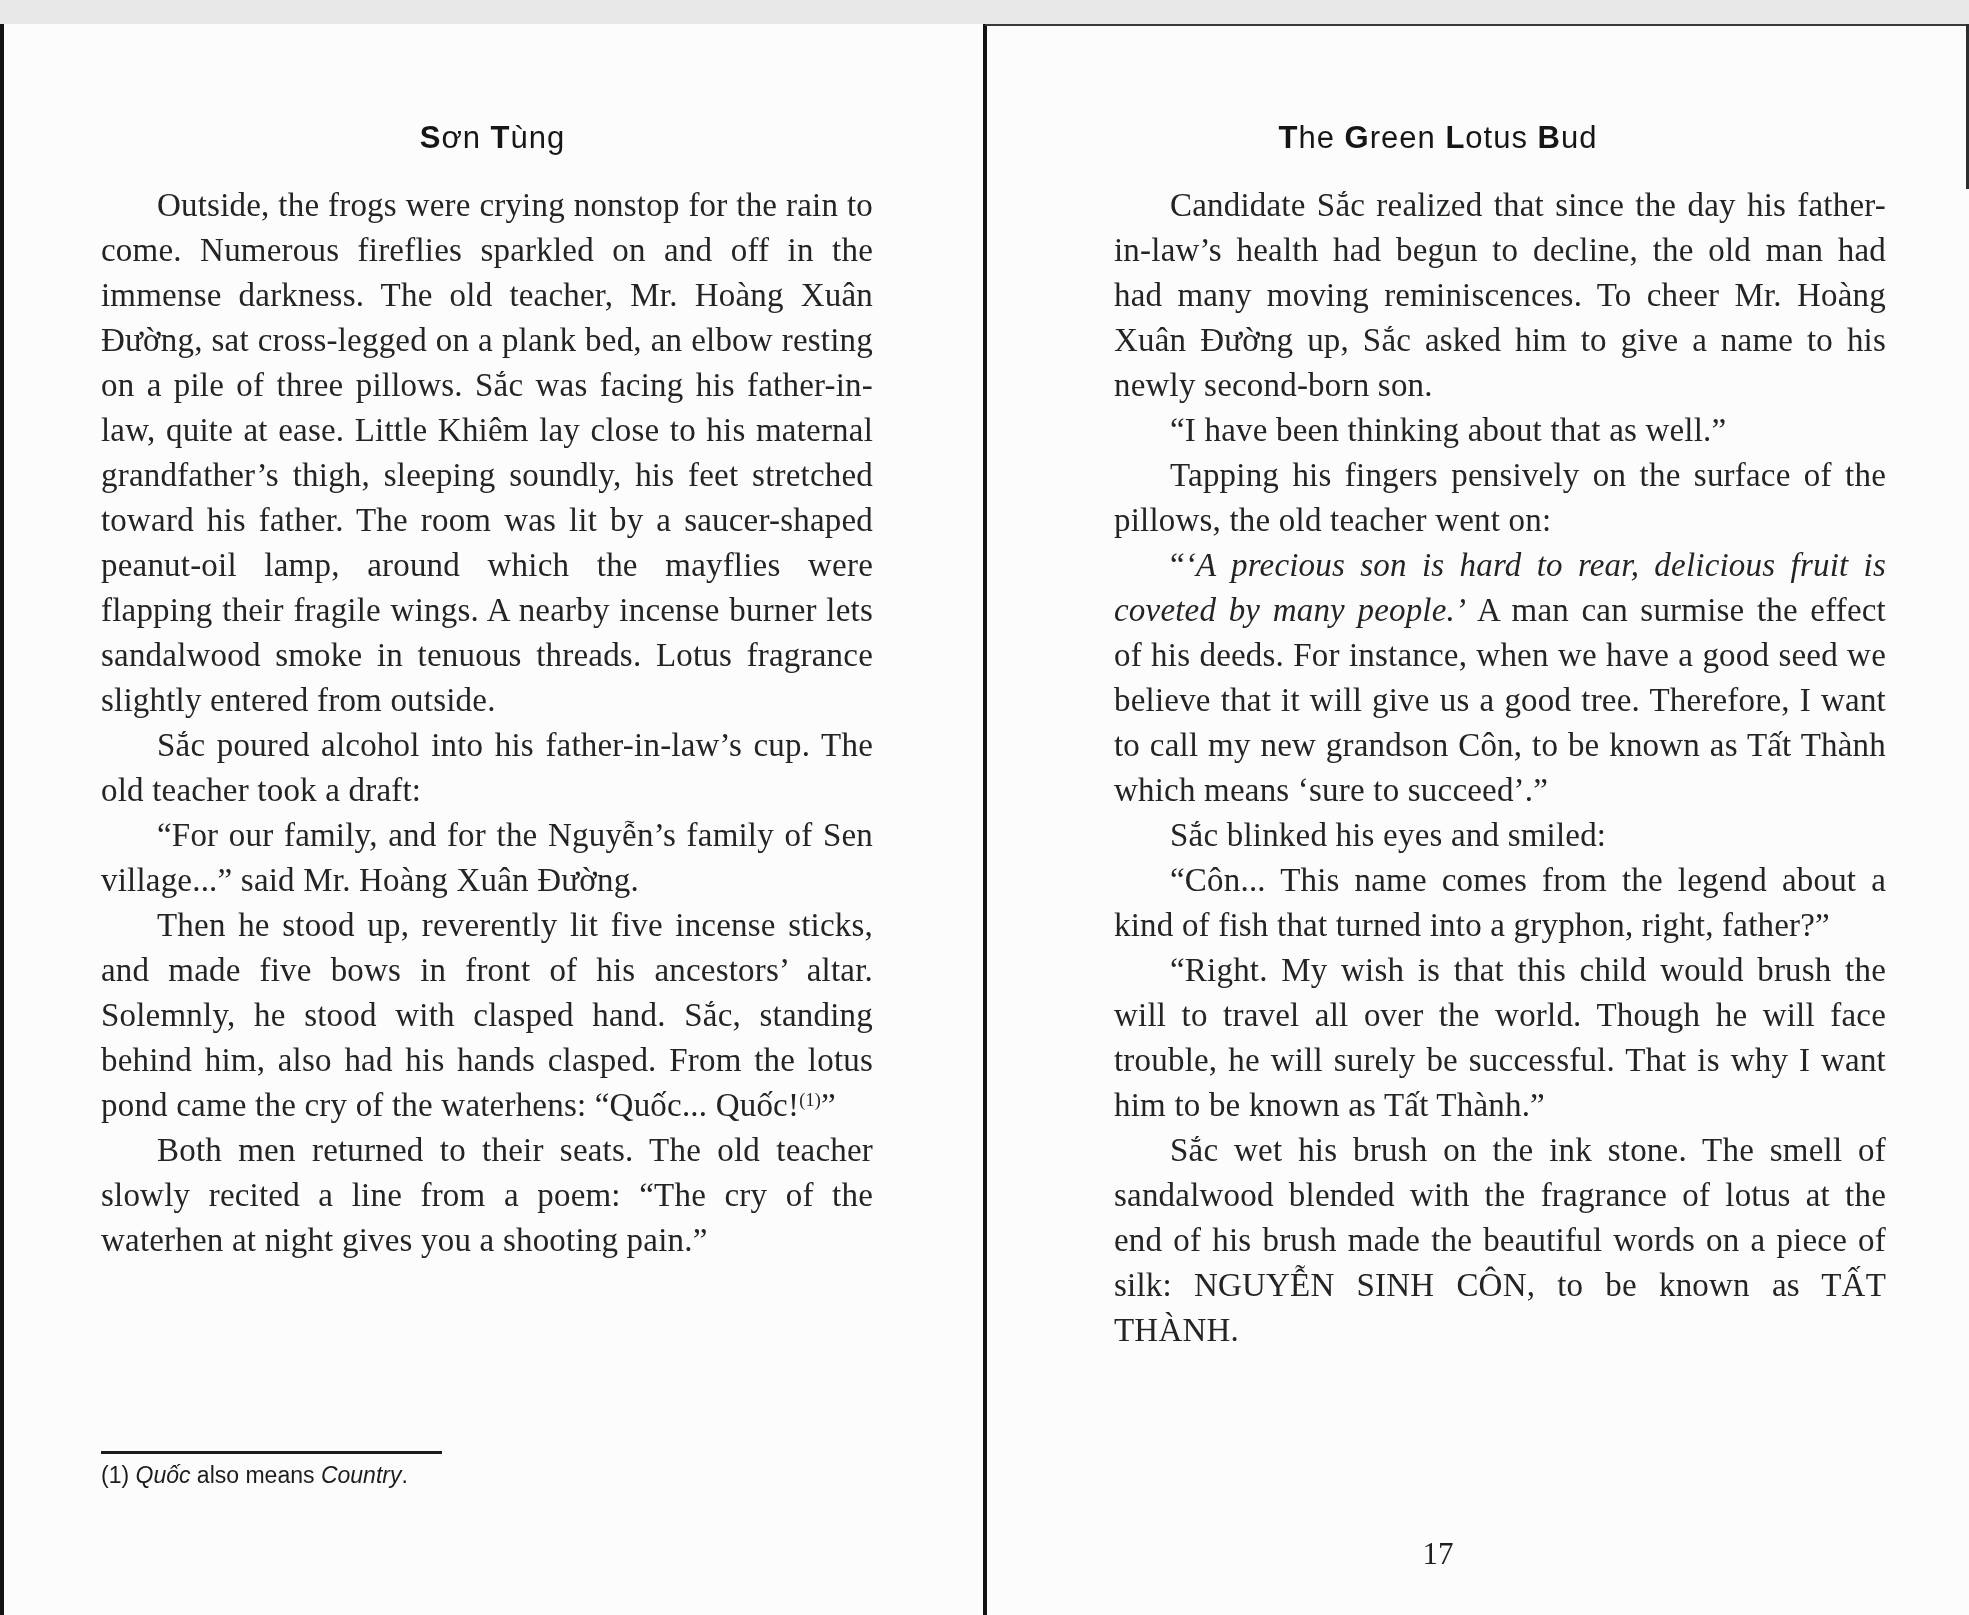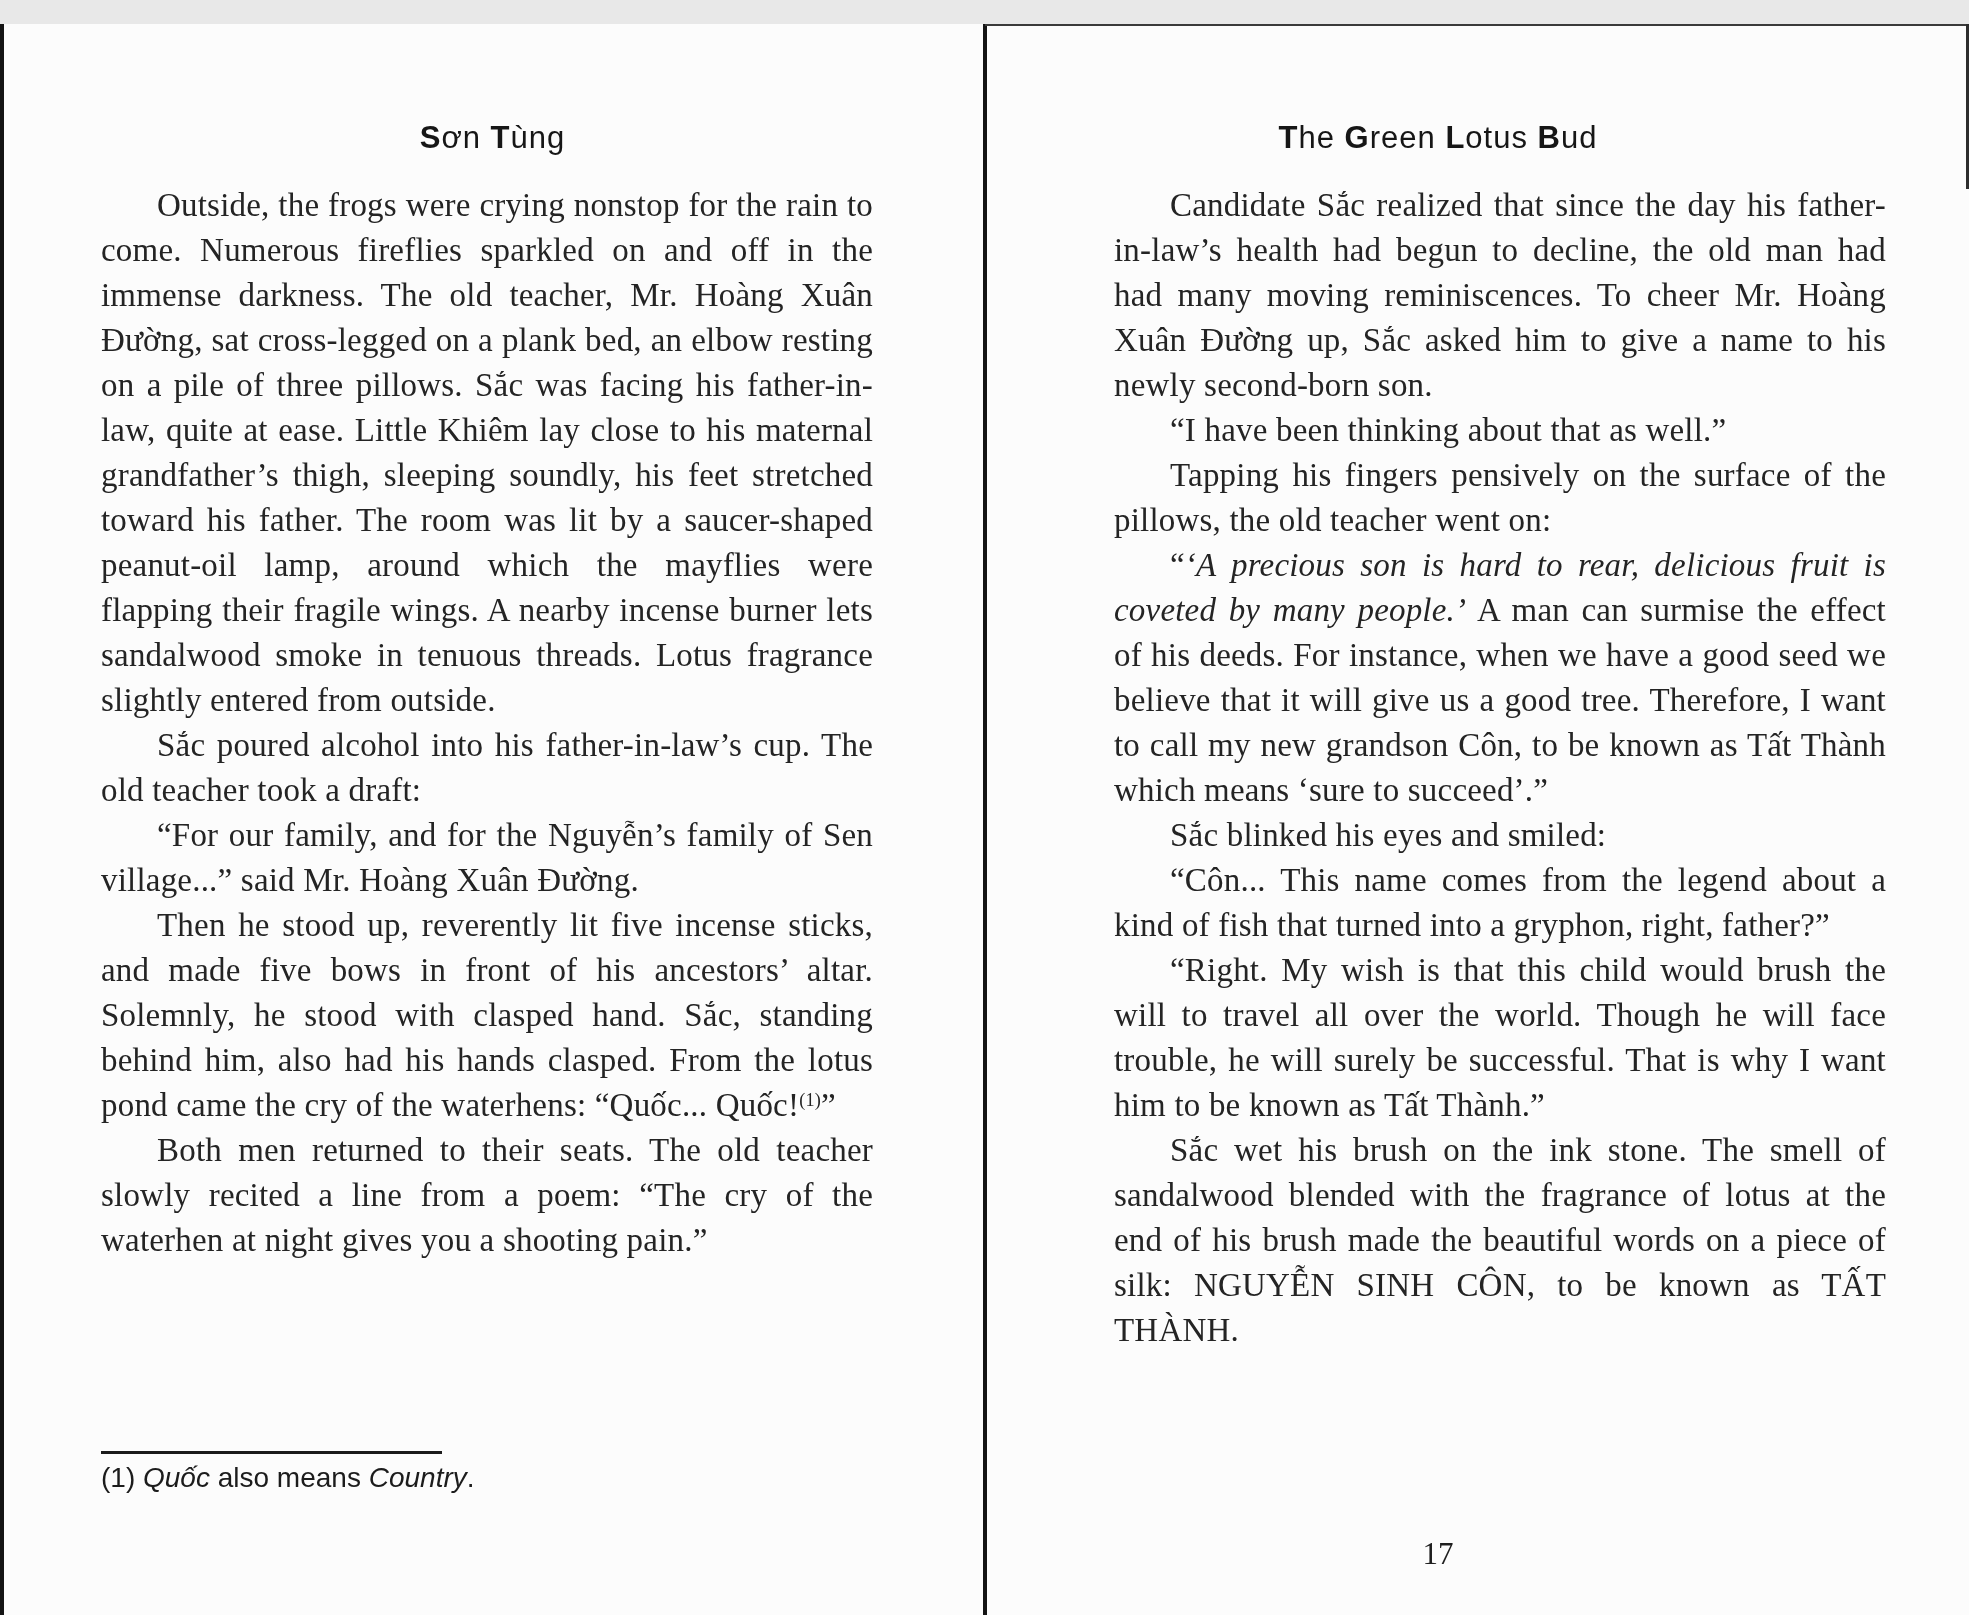--- a/index.html
+++ b/index.html
@@ -50,21 +50,21 @@
   .b   { font-weight:700; }
   .sup { font-size:0.55em; position:relative; top:-0.55em; line-height:0; }
 
   .footnote-rule {
     position:absolute; left:101px; top:1427px;
     width:341px; height:3px; background:#1b1b1b;
   }
   .footnote {
     position:absolute; left:101px; top:1438px; width:772px;
     font-family:"Liberation Sans", sans-serif;
-    font-size:28px; color:#1c1c1c;
+    font-size:23px; color:#1c1c1c;
   }
 
   .folio {
     position:absolute; top:1512px; left:0; width:100%;
     text-align:center;
     font-size:31px; color:#1e1e1e;
   }
 </style>
 </head>
 <body>

